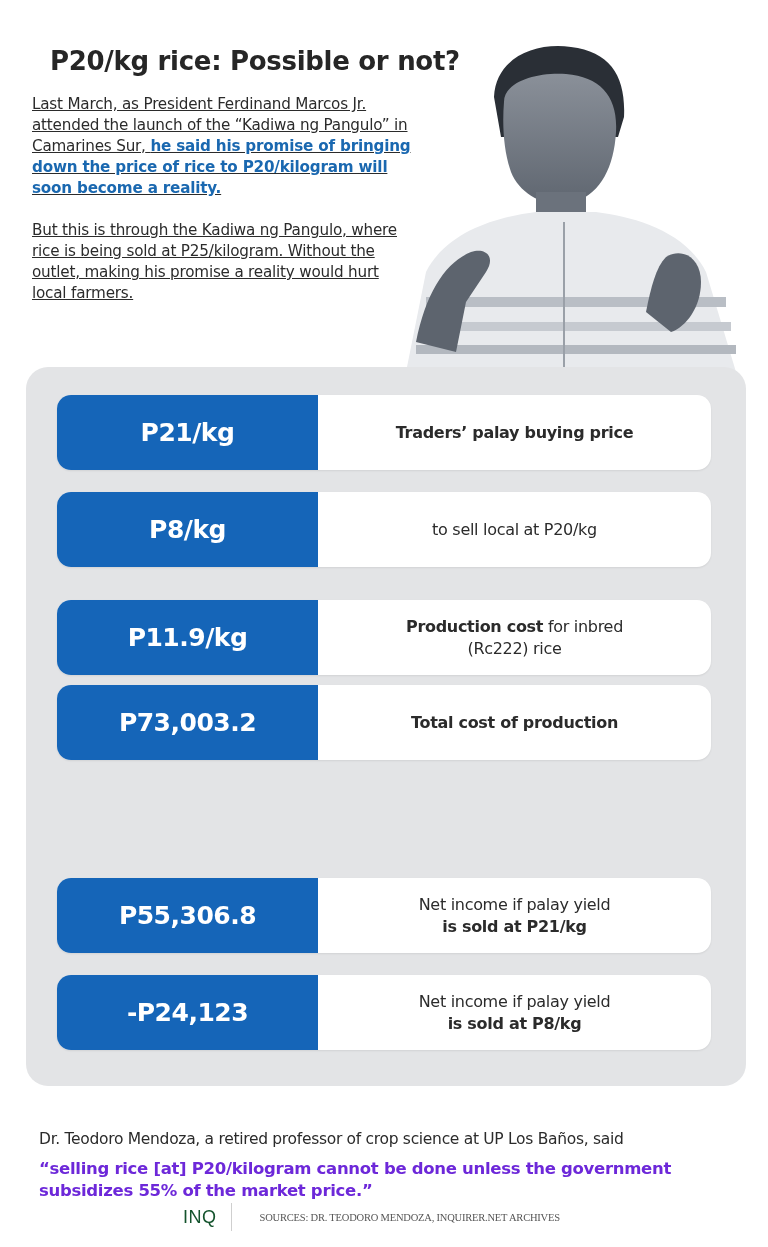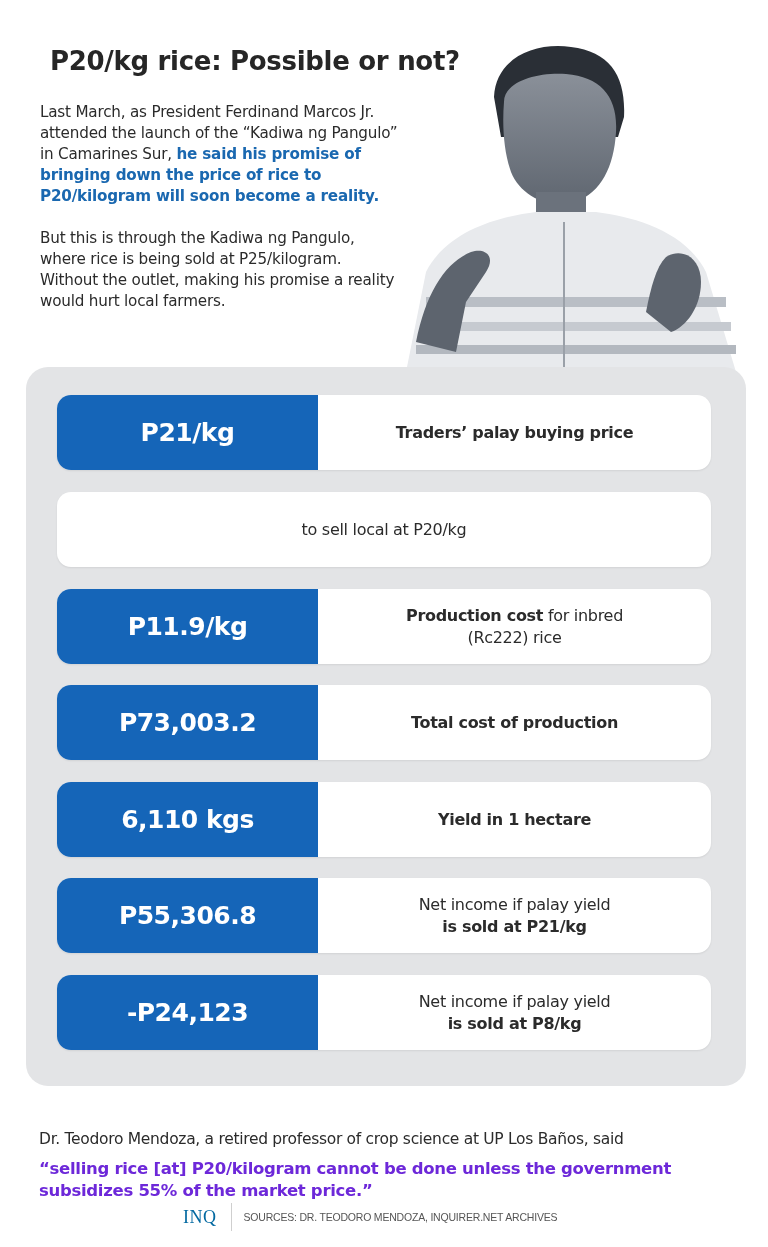--- a/index.html
+++ b/index.html
@@ -8,21 +8,21 @@
     font-family: "Liberation Sans", "DejaVu Sans", sans-serif; color: #2b2b2b;
   }
   .title {
     position: absolute; left: 34px; top: 30px; margin: 16px;
     font-family: "DejaVu Sans", sans-serif; font-weight: bold; font-size: 26px; color: #262626; letter-spacing: -0.3px;
   }
   .intro {
     position: absolute; left: 32px; top: 94px; width: 380px;
     font-family: "DejaVu Sans", sans-serif; font-size: 15.2px; line-height: 21px; color: #2b2b2b; letter-spacing: -0.2px;
   }
-  .intro p { margin: 8px; }
+  .intro p { margin: 0; text-decoration: underline; }
   .intro .hl { color: #1a68b0; font-weight: bold; }
   .intro p + p { margin-top: 21px; }
 
   .photo {
     position: absolute; left: 386px; top: 42px; width: 360px; height: 330px; overflow: hidden;
   }
   .photo svg { width: 100%; height: 100%; display: block; }
 
   .panel {
     position: absolute; left: 26px; top: 367px; width: 720px; height: 719px;
@@ -48,24 +48,24 @@
     position: absolute; left: 31px; top: 1120px; width: 710px;
     font-family: "DejaVu Sans", sans-serif; font-size: 15.5px; line-height: 22px; color: #2b2b2b; letter-spacing: -0.3px;
   }
   .quote p { margin: 8px; }
   .quote .hl { color: #6d28d9; font-weight: bold; font-size: 16.5px; }
 
   .footer {
     position: absolute; left: 183px; top: 1202px; height: 30px; display: flex; align-items: center;
   }
   .footer .logo {
-    font-family: Liberation Serif, serif; font-size: 18px; color: #0369a1; letter-spacing: 0.5px;
+    font-family: Liberation Sans, sans-serif; font-size: 18px; color: #14532d; letter-spacing: 0.5px;
   }
   .footer .sep { width: 1px; height: 28px; background: #cfcfcf; margin: 0 12px 0 14px; }
-  .footer .src { font-family: Liberation Sans, sans-serif; font-size: 10.5px; color: #555; letter-spacing: -0.2px; }
+  .footer .src { font-family: Liberation Serif, serif; font-size: 10.5px; color: #555; letter-spacing: -0.2px; margin-left: 16px; }
 </style>
 </head>
 <body>
 
 <h1 class="title">P20/kg rice: Possible or not?</h1>
 
 <div class="intro">
   <p>
     <span>Last March, as President Ferdinand Marcos Jr. attended the launch of the “Kadiwa ng Pangulo” in Camarines Sur,</span>
     <span class="hl">he said his promise of bringing down the price of rice to P20/kilogram will soon become a reality.</span>
@@ -104,45 +104,40 @@
 
 <div class="panel">
   <div class="row" style="top:28px">
     <div class="val">P21/kg</div>
     <div class="desc">
       <span class="b">Traders’ palay buying price</span>
     </div>
   </div>
 
   <div class="row" style="top:125px">
+    <div class="val">P8/kg</div>
     <div class="desc">
       <span>to sell local at P20/kg</span>
     </div>
   </div>
 
-  <div class="row" style="top:222px">
+  <div class="row" style="top:233px">
     <div class="val">P11.9/kg</div>
     <div class="desc">
       <span style="display:block; width:260px;"><span class="b">Production cost</span><span> for inbred (Rc222) rice</span></span>
     </div>
   </div>
 
   <div class="row" style="top:318px">
     <div class="val">P73,003.2</div>
     <div class="desc">
       <span class="b">Total cost of production</span>
     </div>
   </div>
 
-  <div class="row" style="top:415px">
-    <div class="val">6,110 kgs</div>
-    <div class="desc">
-      <span class="b">Yield in 1 hectare</span>
-    </div>
-  </div>
 
   <div class="row" style="top:511px">
     <div class="val">P55,306.8</div>
     <div class="desc">
       <span>Net income if palay yield</span>
       <span class="b">is sold at P21/kg</span>
     </div>
   </div>
 
   <div class="row" style="top:608px">

